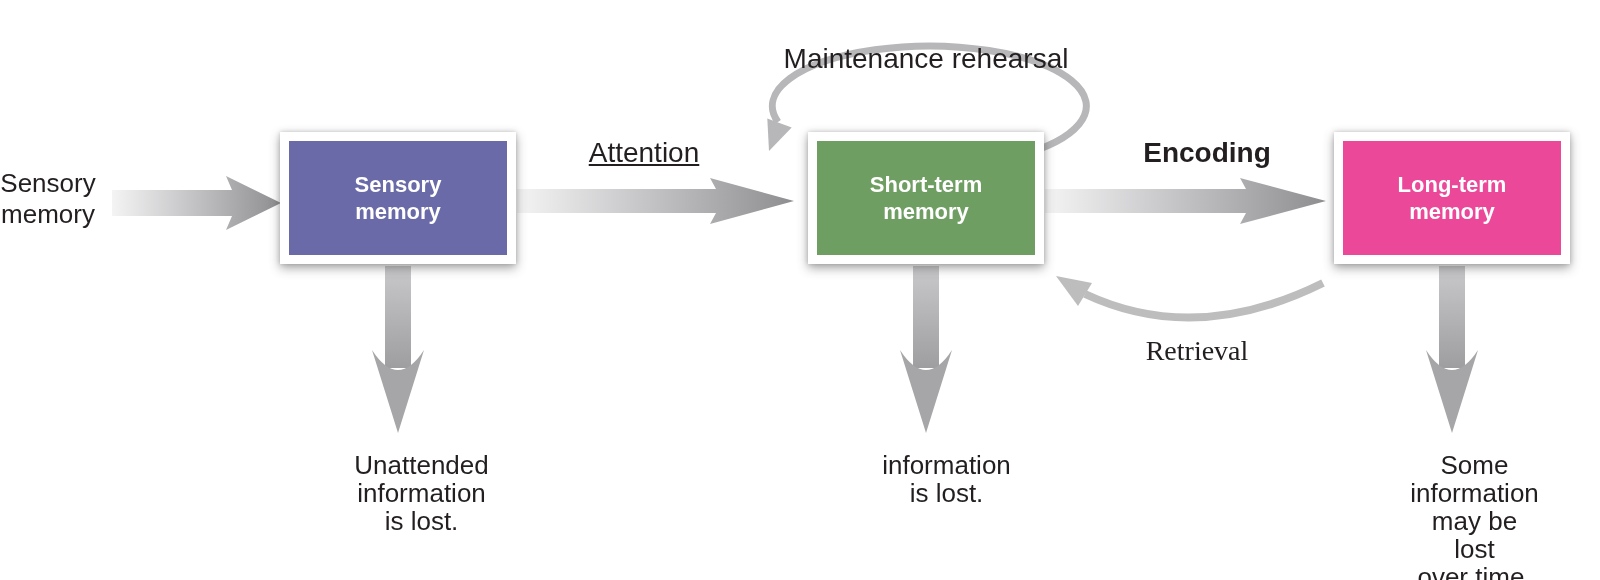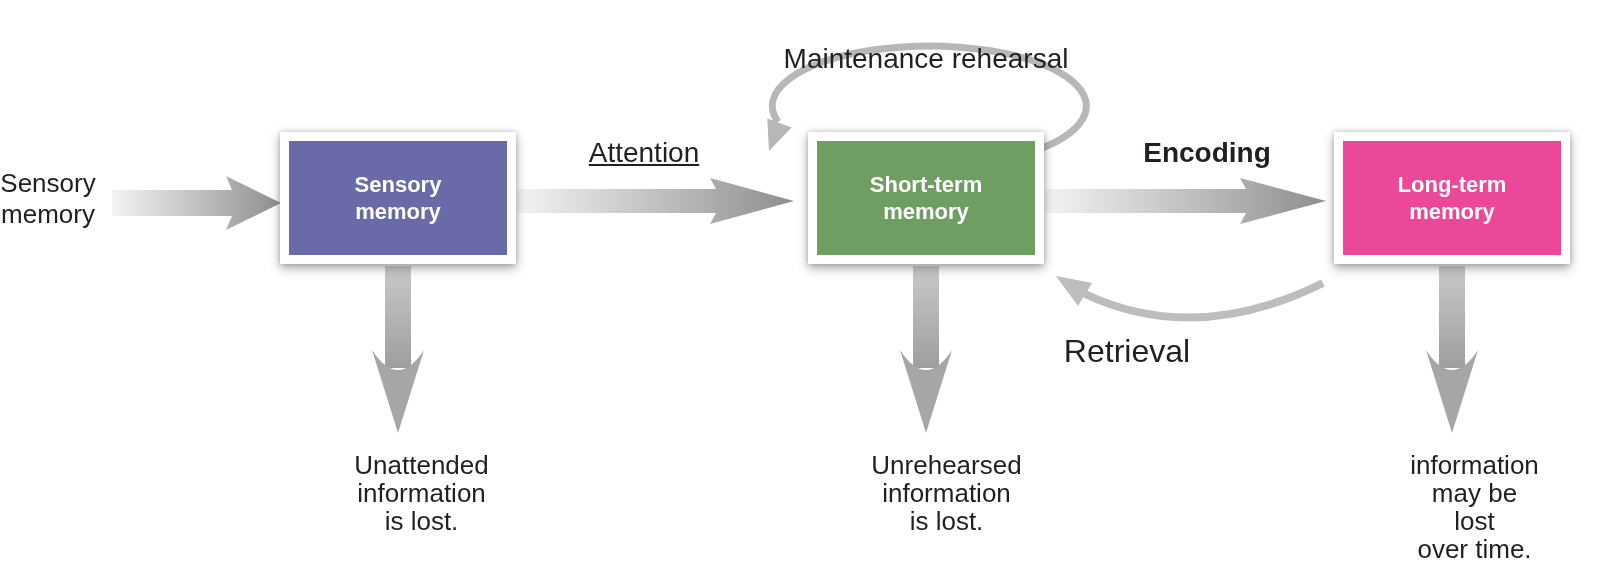--- a/index.html
+++ b/index.html
@@ -113,33 +113,33 @@
     <span>Sensory</span>
     <span>memory</span>
   </div>
 
   <div class="flow-label" style="left:644px;top:138px;text-decoration:underline;">Attention</div>
 
   <div class="flow-label" style="left:1207px;top:138px;font-weight:bold;">Encoding</div>
 
   <div class="flow-label" style="left:926px;top:0px;margin-top:44px;">Maintenance rehearsal</div>
 
-  <div class="flow-label" style="left:1127px;top:336px;font-size:32px;">Retrieval</div>
+  <div class="flow-label" style="left:1197px;top:336px;font-size:28px;font-family:Liberation Serif, serif;">Retrieval</div>
 
   <div class="caption" style="left:399px;">
     <span>Unattended</span>
     <span>information</span>
     <span>is lost.</span>
   </div>
 
   <div class="caption" style="left:924px;">
-    <span>Unrehearsed</span>
     <span>information</span>
     <span>is lost.</span>
   </div>
 
   <div class="caption" style="left:1452px;">
+    <span>Some</span>
     <span>information</span>
     <span>may be lost</span>
     <span>over time.</span>
   </div>
 
 </div>
 
 </body></html>

